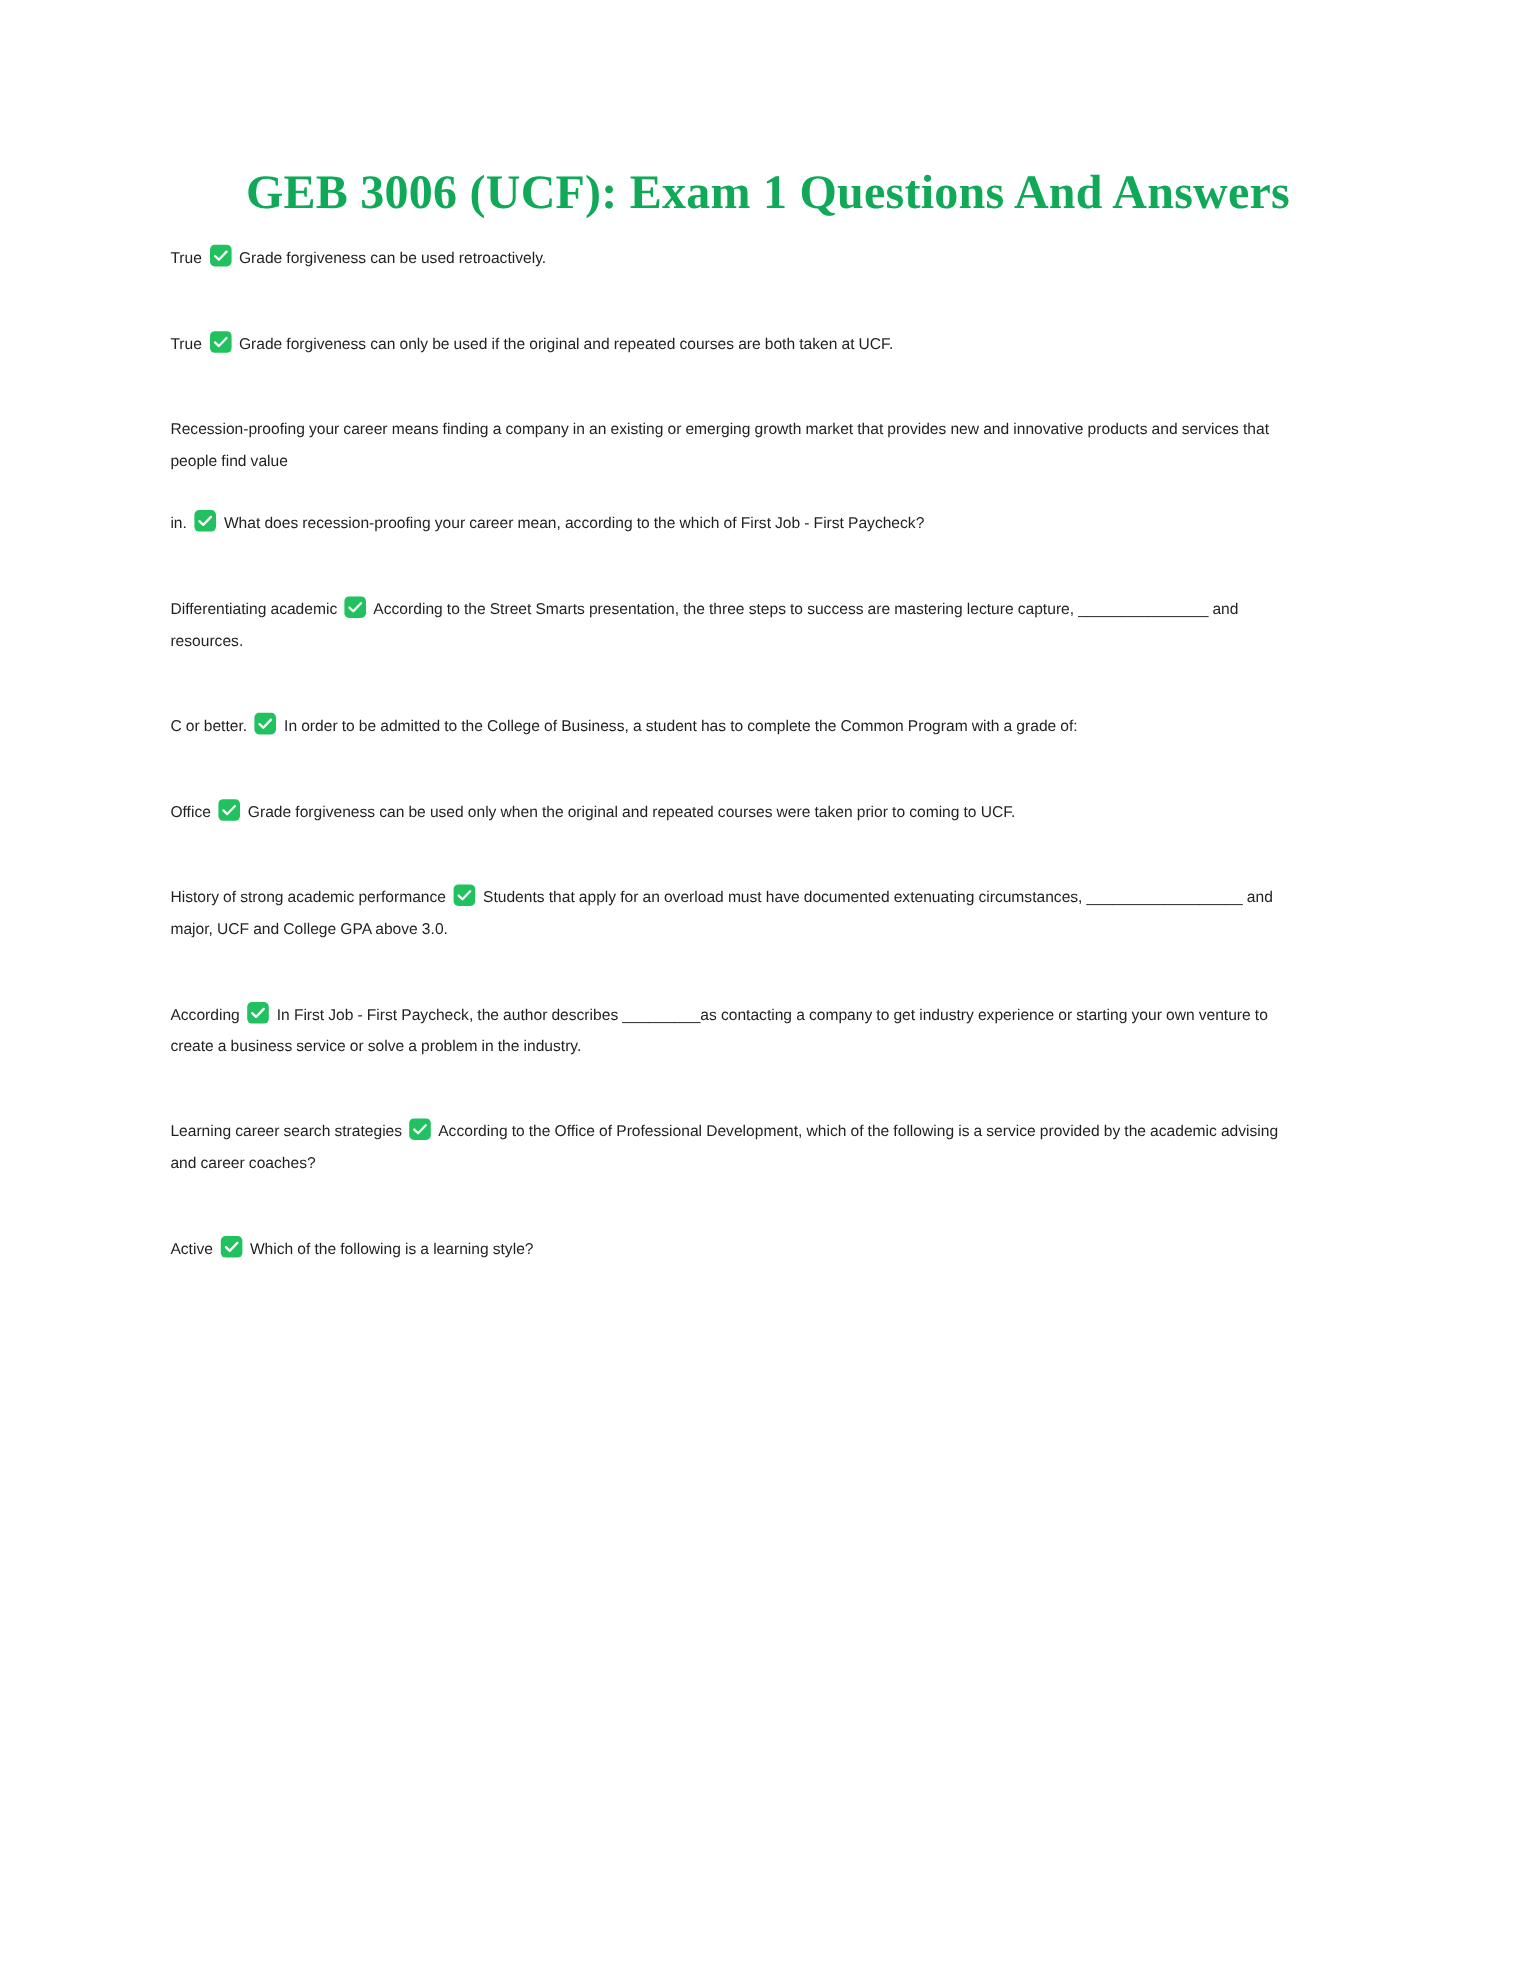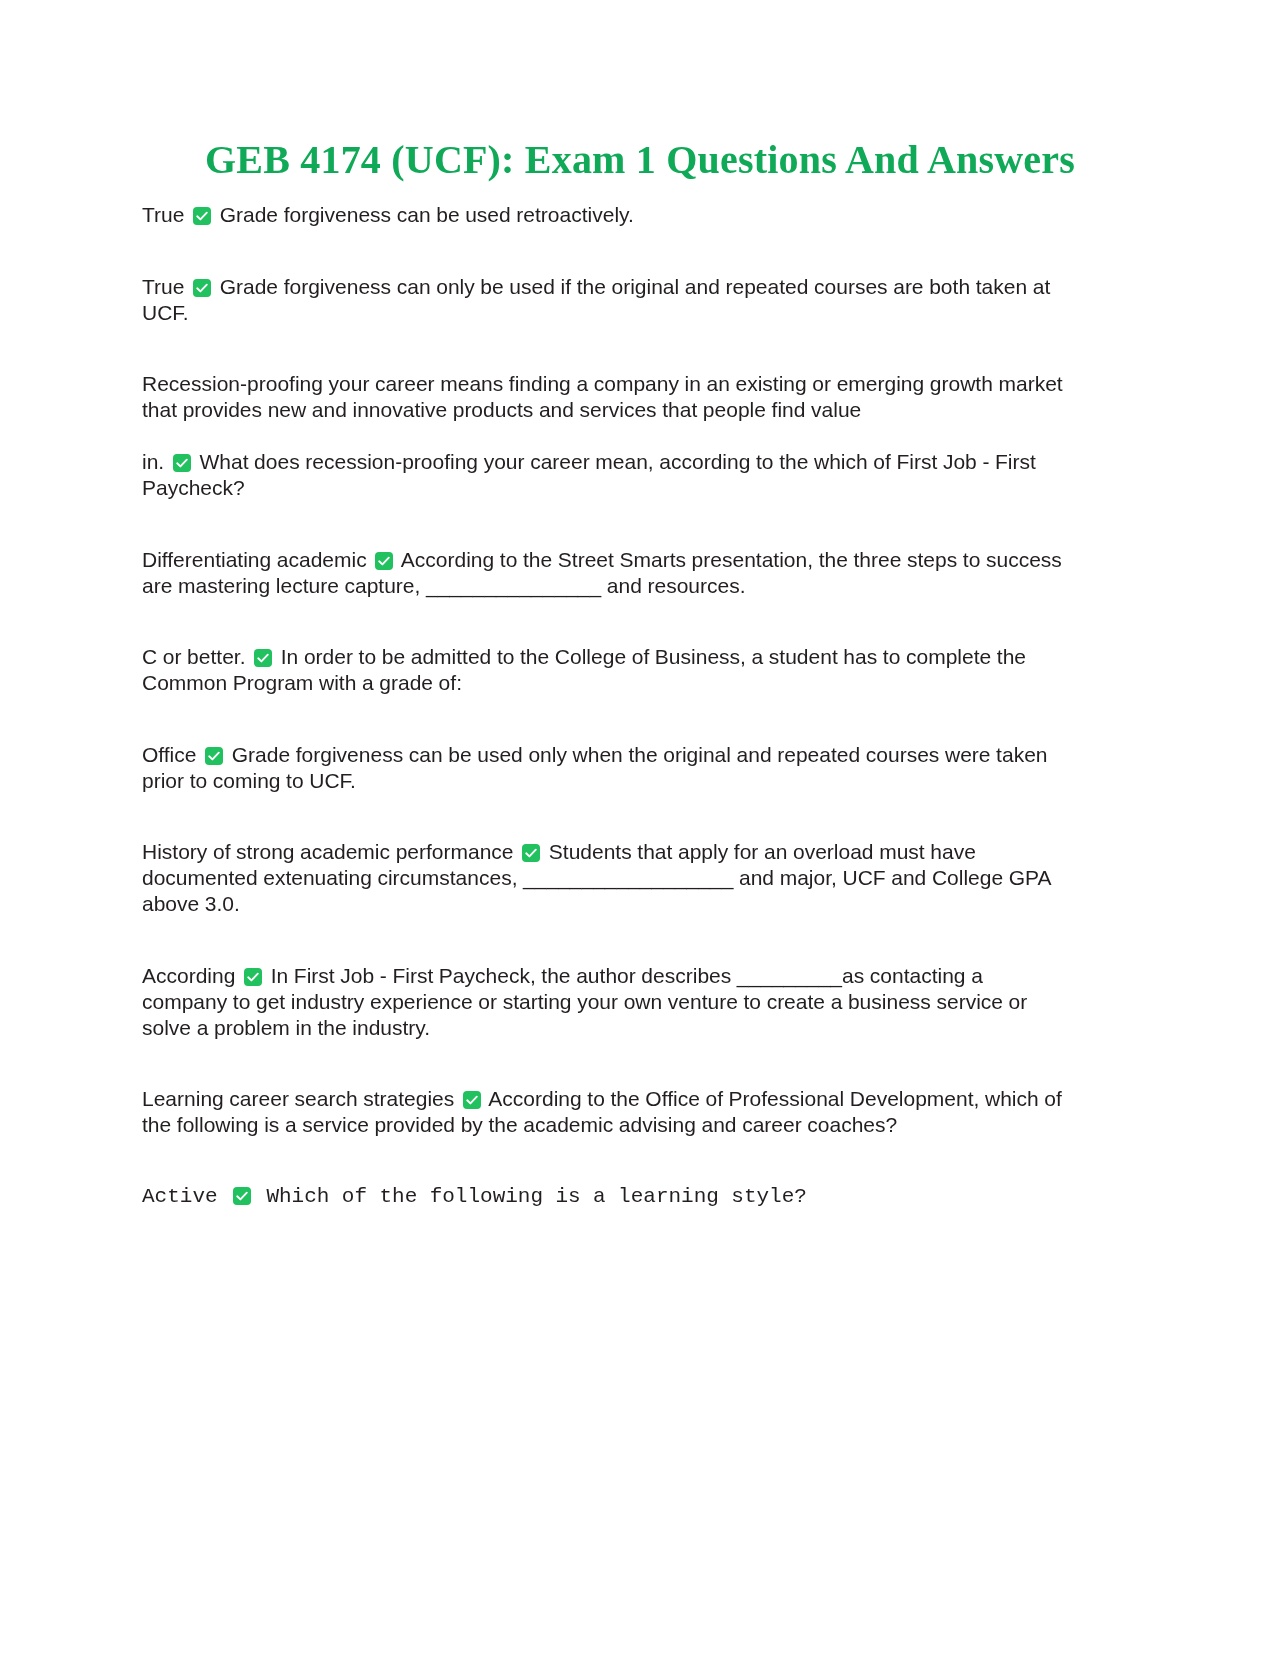--- a/index.html
+++ b/index.html
@@ -40,29 +40,28 @@
     color: #0fa958;
   }
   .content {
     position: absolute;
     left: 142px;
     top: 202px;
     width: 930px;
   }
   .qa-block {
     margin: 0 0 45.5px 0;
-    font-size: 21px;
+    font-size: 13px;
     line-height: 26px;
     color: #231f20;
     text-align: left;
     word-spacing: -0.2px;
   }
   .qa-block:last-child {
     margin-bottom: 16px;
-    font-family: Liberation Mono, monospace;
   }
   .ans {
     white-space: pre-wrap;
   }
   .qtext {
     white-space: pre-wrap;
   }
   .check-icon {
     display: inline-block;
     position: relative;
@@ -81,21 +80,21 @@
     width: 14px;
     height: 14px;
     display: block;
   }
 </style>
 </head>
 <body>
 
 <div class="page">
 
-  <h1 class="page-title">GEB 4174 (UCF): Exam 1 Questions And Answers</h1>
+  <h1 class="page-title">GEB 3006 (UCF): Exam 1 Questions And Answers</h1>
 
   <div class="content">
 
   <p class="qa-block"><span class="ans">True </span><span class="check-icon"><svg viewBox="0 0 14 14" aria-hidden="true">
             <path d="M2.2 7.3 L5.4 10.4 L11.8 3.7" fill="none" stroke="#ffffff" stroke-width="1.9" stroke-linecap="round" stroke-linejoin="round"></path>
           </svg></span><span class="qtext"> Grade forgiveness can be used retroactively.</span></p>
       <p class="qa-block"><span class="ans">True </span><span class="check-icon"><svg viewBox="0 0 14 14" aria-hidden="true">
             <path d="M2.2 7.3 L5.4 10.4 L11.8 3.7" fill="none" stroke="#ffffff" stroke-width="1.9" stroke-linecap="round" stroke-linejoin="round"></path>
           </svg></span><span class="qtext"> Grade forgiveness can only be used if the original and repeated courses are both taken at UCF.</span></p>
       <p class="qa-block"><span class="ans">Recession-proofing your career means finding a company in an existing or emerging growth market that provides new and innovative products and services that people find value

